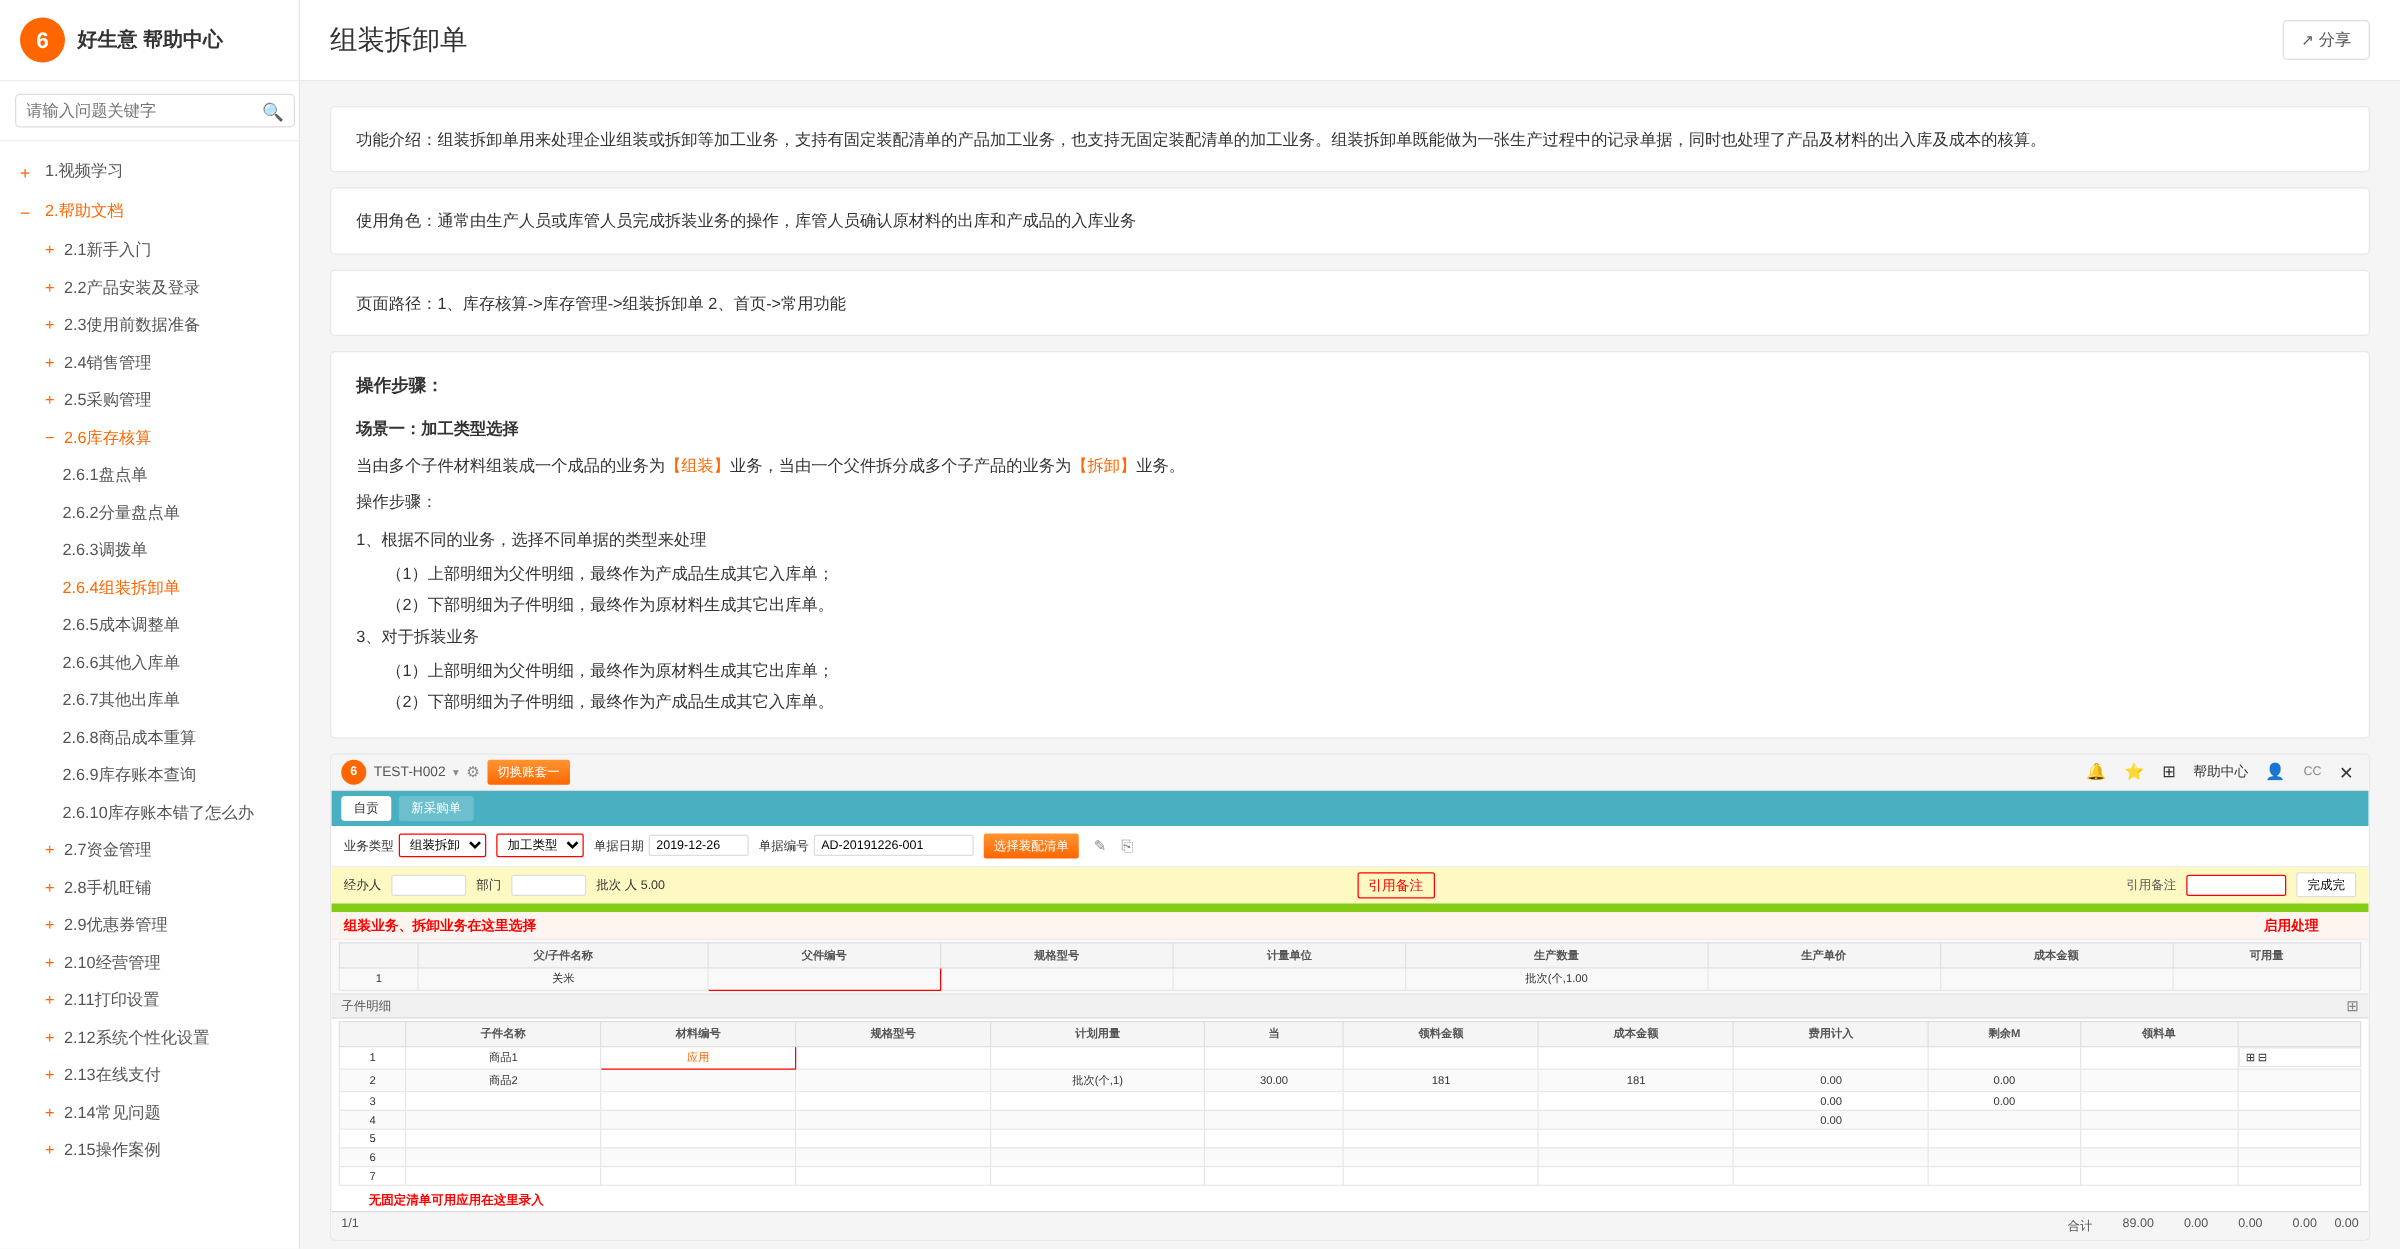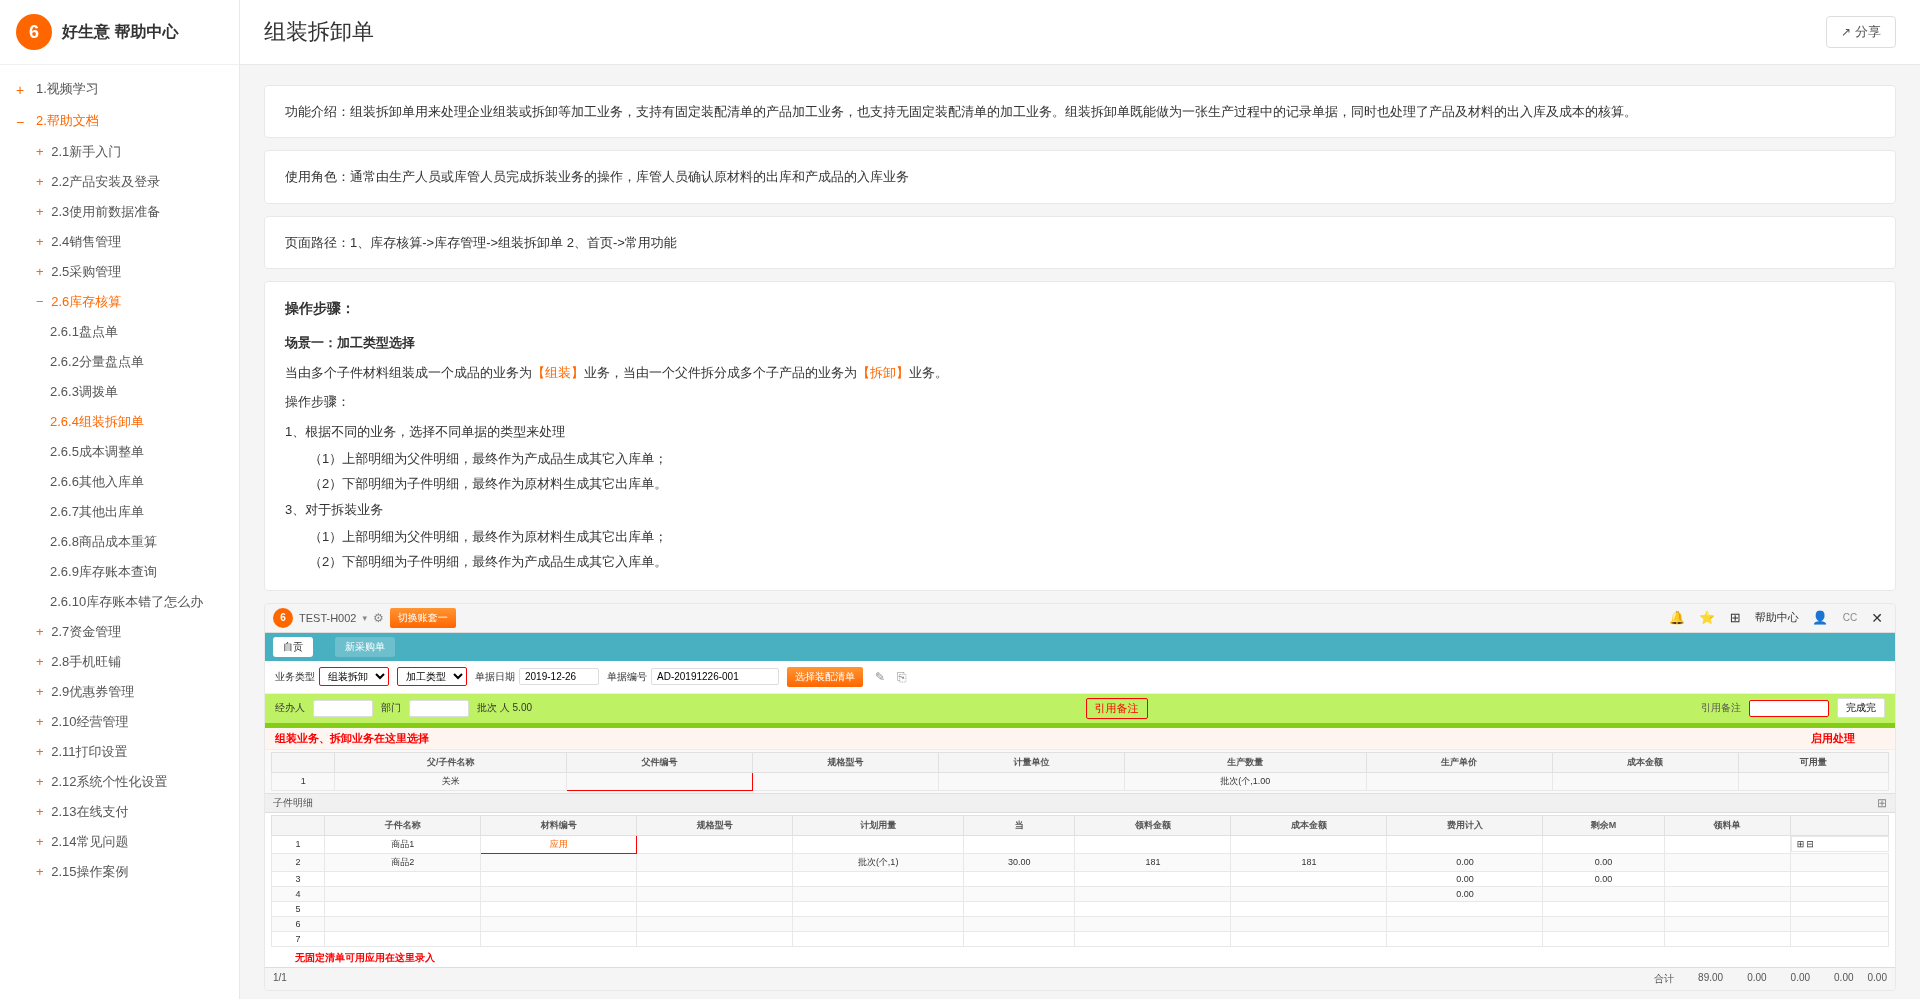--- a/index.html
+++ b/index.html
@@ -260,21 +260,21 @@
     .fake-orange-btn {
       background: linear-gradient(to bottom, #ff9533, #f60);
       color: white; border: none; padding: 3px 8px; border-radius: 2px; font-size: 10px; cursor: pointer;
     }
 
     .fake-toolbar {
       background: #49b0c1;
       padding: 4px 8px;
       display: flex;
       align-items: center;
-      gap: 22px;
+      gap: 6px;
       color: white;
       font-size: 11px;
     }
 
     .fake-tab {
       background: rgba(255,255,255,0.2);
       padding: 3px 10px;
       border-radius: 3px;
       color: white;
       font-size: 10px;
@@ -343,20 +343,26 @@
 <body>
 
 <div id="sidebar">
   <div id="logo-area">
     <div id="logo-icon">
       <span>6</span>
     </div>
     <span id="logo-text">好生意 帮助中心</span>
   </div>
 
+  <div id="search-box">
+    <input id="search-input" type="text" style="flex: 1 1 0%; border: 1px solid rgb(221, 221, 221); border-radius: 4px; padding: 5px 28px 5px 8px; font-size: 13px; outline: none; color: rgb(153, 153, 153); width: 100%;" placeholder="请输入问题关键字">
+    <button id="search-btn" style="background:none;border:none;cursor:pointer;margin-left:-26px;color:#999;font-size:14px;z-index:1;">
+      <span>🔍</span>
+    </button>
+  </div>
 
   <div id="nav-tree">
 
     <div class="nav-group-header">
       <i class="plus-icon">+</i>
       <span>1.视频学习</span>
     </div>
 
     <div class="nav-group-header" style="color:#f60;">
       <i class="minus-icon">−</i>
@@ -546,21 +552,21 @@
             </div>
             <div class="fake-field">
               <span>单据编号</span>
               <input class="fake-input" value="AD-20191226-001" style="width: 128px;" readonly="">
             </div>
             <button class="fake-orange-btn" style="white-space:nowrap;">选择装配清单</button>
             <span style="font-size:12px;color:#888;margin-left:4px;">✎</span>
             <span style="font-size:12px;color:#888;margin-left:4px;">⎘</span>
           </div>
 
-          <div style="background:#bef264;padding:4px 10px;display:flex;align-items:center;gap:8px;font-size:10px;border-bottom:5px solid #84cc16;">
+          <div style="background:#fef9c3;padding:4px 10px;display:flex;align-items:center;gap:8px;font-size:10px;border-bottom:7px solid #84cc16;">
             <span>经办人</span>
             <input class="fake-input" style="width: 60px;">
             <span>部门</span>
             <input class="fake-input" style="width: 60px;">
             <span>批次 人 5.00</span>
             <div style="flex:1; display:flex; justify-content:center; align-items:center; position:relative;">
               <span style="color:red; font-size:11px; border:1px solid red; padding:2px 8px; border-radius:2px;">
                 <span>引用备注</span>
               </span>
             </div>

